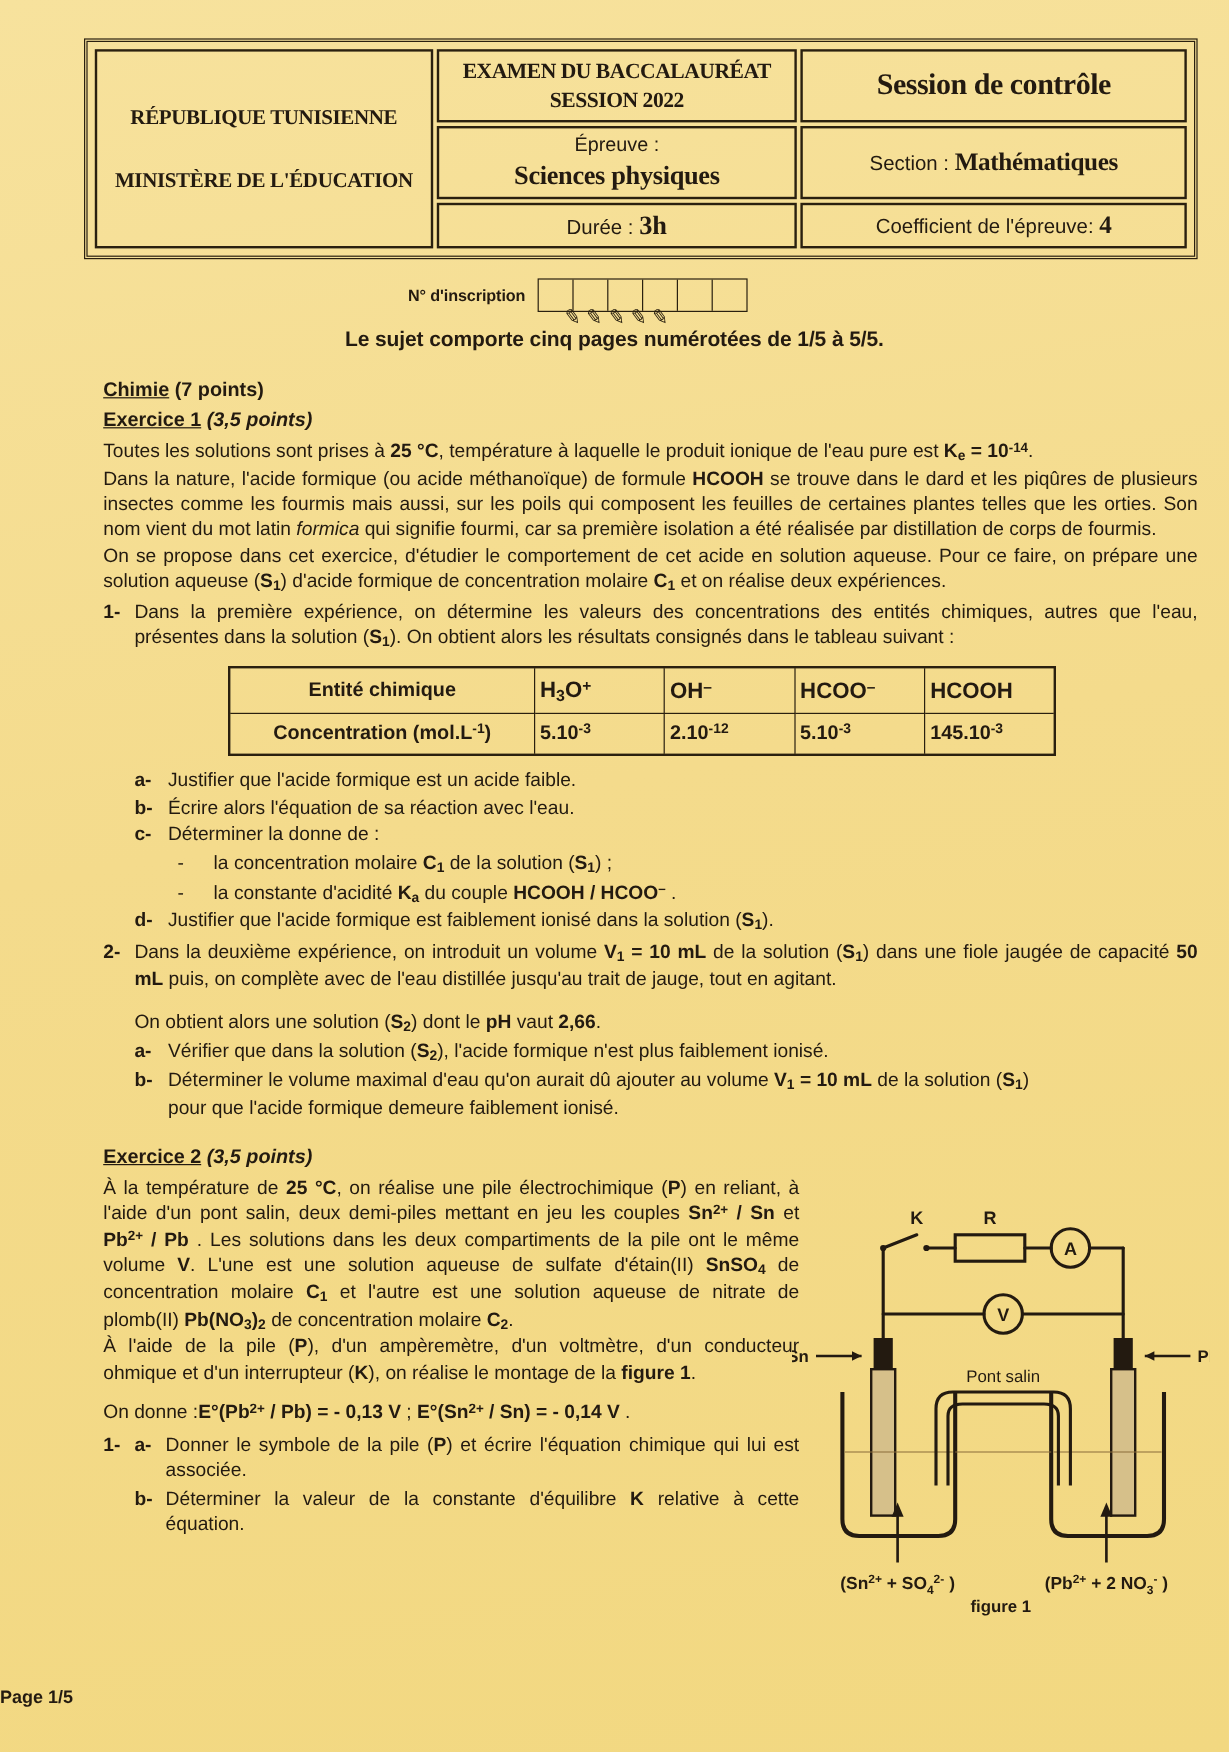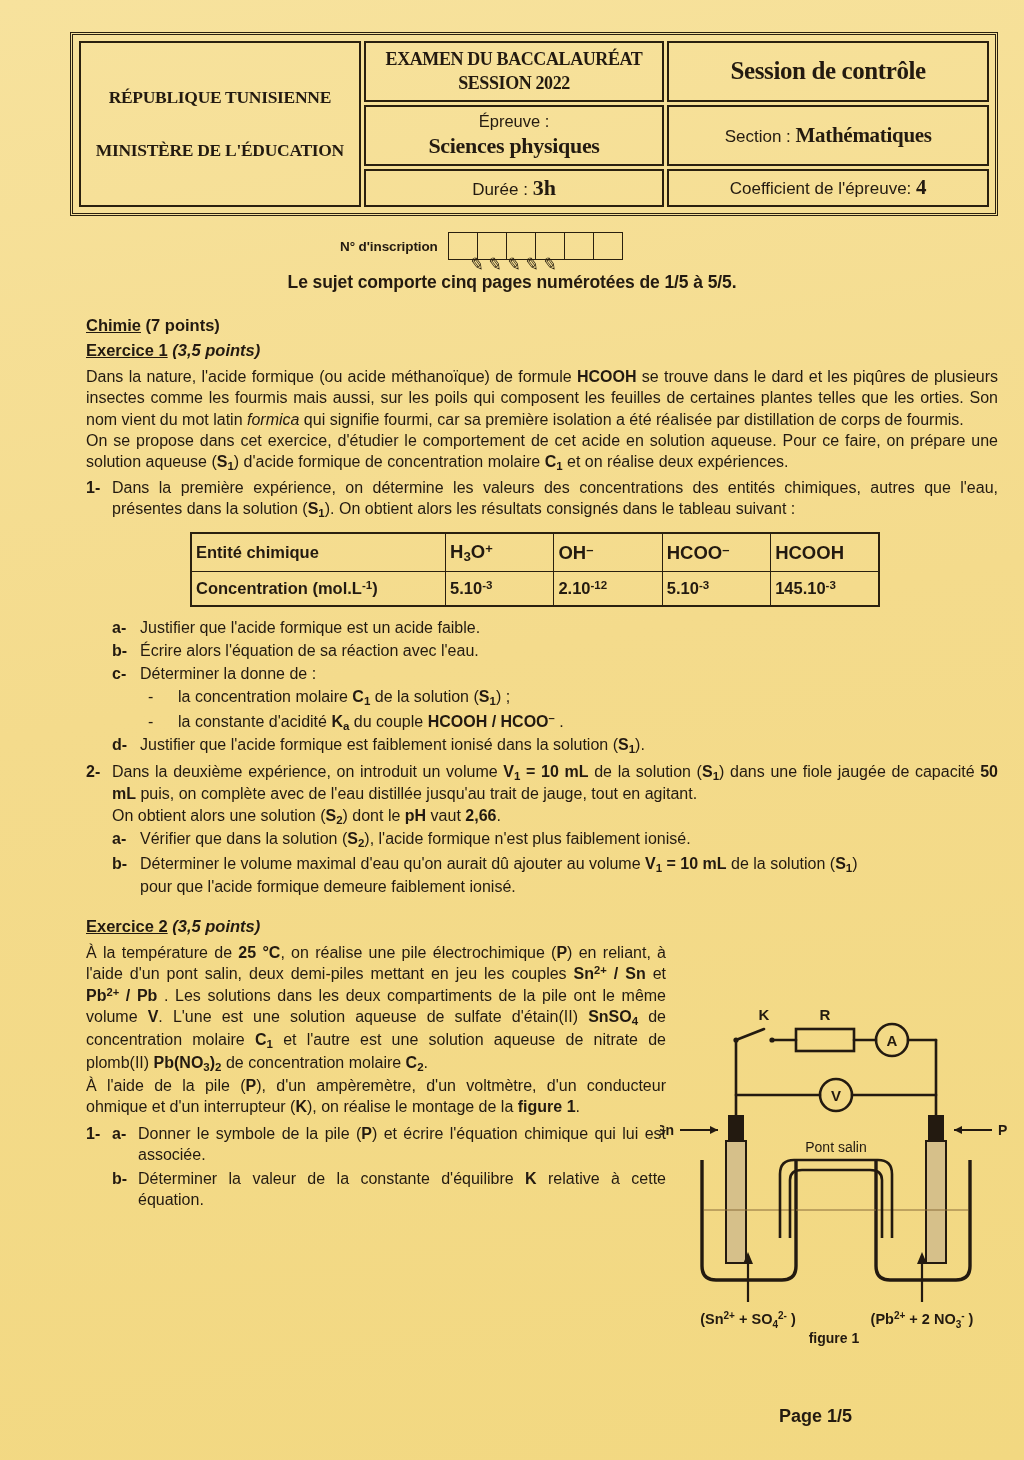--- a/index.html
+++ b/index.html
@@ -226,21 +226,21 @@
     border: 2.5px solid #2a200f;
   }
   table.data td {
     border: 1.5px solid #2a200f;
     font-size: 16.5px;
     font-weight: bold;
     text-align: left;
     padding: 7px 4px;
   }
   table.data td.lbl {
-    text-align: left;
+    text-align: center;
     width: 245px;
   }
   table.data td.big {
     font-size: 18.5px;
     font-weight: normal;
     font-family: "Liberation Sans", sans-serif;
   }
 
   
   .ex2-flow { position: relative; }
@@ -263,22 +263,22 @@
     text-align: center;
     font-size: 14px;
     font-weight: bold;
   }
 
   .footer {
     position: absolute;
     left: 0;
     top: 1406px;
     width: 852px;
-    text-align: right;
-    font-size: 18px;
+    text-align: left;
+    font-size: 15px;
     font-weight: bold;
   }
 
   .nowrap { white-space: nowrap; }
 </style>
 </head>
 <body>
 
 <div class="page">
 
@@ -349,20 +349,21 @@
       <u>Chimie</u>
       <span>(7 points)</span>
     </div>
 
     <div class="h-sec">
       <u>Exercice 1</u>
       <i>(3,5 points)</i>
     </div>
 
     <div class="para-block">
+      <div class="para"><span>Toutes les solutions sont prises à </span><b>25 °C</b><span>, température à laquelle le produit ionique de l'eau pure est </span><b>K<sub>e</sub></b><b> = 10<sup>-14</sup></b><span>.</span></div>
 
       <div class="para"><span>Dans la nature, l'acide formique (ou acide méthanoïque) de formule </span><b>HCOOH</b><span> se trouve dans le dard et les piqûres de plusieurs insectes comme les fourmis mais aussi, sur les poils qui composent les feuilles de certaines plantes telles que les orties. Son nom vient du mot latin </span><i>formica</i><span> qui signifie fourmi, car sa première isolation a été réalisée par distillation de corps de fourmis.</span></div>
 
       <div class="para"><span>On se propose dans cet exercice, d'étudier le comportement de cet acide en solution aqueuse. Pour ce faire, on prépare une solution aqueuse (</span><b>S<sub>1</sub></b><span>) d'acide formique de concentration molaire </span><b>C<sub>1</sub></b><span> et on réalise deux expériences.</span></div>
     </div>
 
     <div class="num-item">
       <div class="marker">1-</div>
       <div class="body"><span>Dans la première expérience, on détermine les valeurs des concentrations des entités chimiques, autres que l'eau, présentes dans la solution (</span><b>S<sub>1</sub></b><span>). On obtient alors les résultats consignés dans le tableau suivant :</span></div>
     </div>
@@ -410,21 +411,21 @@
     </div>
     <div class="sub-item">
       <div class="marker">d-</div>
       <div class="body"><span>Justifier que l'acide formique est faiblement ionisé dans la solution (</span><b>S<sub>1</sub></b><span>).</span></div>
     </div>
 
     <div class="num-item">
       <div class="marker">2-</div>
       <div class="body"><span>Dans la deuxième expérience, on introduit un volume </span><b>V<sub>1</sub> = 10 mL</b><span> de la solution (</span><b>S<sub>1</sub></b><span>) dans une fiole jaugée de capacité </span><b>50 mL</b><span> puis, on complète avec de l'eau distillée jusqu'au trait de jauge, tout en agitant.</span></div>
     </div>
-    <div class="num-item" style="margin-top:0">
+    <div class="num-item" style="margin-top:15px">
       <div class="marker"></div>
       <div class="body"><span>On obtient alors une solution (</span><b>S<sub>2</sub></b><span>) dont le </span><b>pH</b><span> vaut </span><b>2,66</b><span>.</span></div>
     </div>
 
     <div class="sub-item">
       <div class="marker">a-</div>
       <div class="body"><span>Vérifier que dans la solution (</span><b>S<sub>2</sub></b><span>), l'acide formique n'est plus faiblement ionisé.</span></div>
     </div>
     <div class="sub-item">
       <div class="marker">b-</div>
@@ -435,20 +436,21 @@
       <u>Exercice 2</u>
       <i>(3,5 points)</i>
     </div>
 
     <div class="ex2-flow">
       <div class="ex2-text">
         <div class="para"><span>À la température de </span><b>25 °C</b><span>, on réalise une pile électrochimique (</span><b>P</b><span>) en reliant, à l'aide d'un pont salin, deux demi-piles mettant en jeu les couples </span><b class="nowrap">Sn<sup>2+</sup> / Sn</b><span> et </span><b class="nowrap">Pb<sup>2+</sup> / Pb</b><span> . Les solutions dans les deux compartiments de la pile ont le même volume </span><b>V</b><span>. L'une est une solution aqueuse de sulfate d'étain(II) </span><b>SnSO<sub>4</sub></b><span> de concentration molaire </span><b>C<sub>1</sub></b><span> et l'autre est une solution aqueuse de nitrate de plomb(II) </span><b>Pb(NO<sub>3</sub>)<sub>2</sub></b><span> de concentration molaire </span><b>C<sub>2</sub></b><span>.</span></div>
 
         <div class="para"><span>À l'aide de la pile (</span><b>P</b><span>), d'un ampèremètre, d'un voltmètre, d'un conducteur ohmique et d'un interrupteur (</span><b>K</b><span>), on réalise le montage de la </span><b>figure 1</b><span>.</span></div>
 
+        <div class="para" style="margin-top:12px"><span>On donne :</span><b class="nowrap">E°(Pb<sup>2+</sup> / Pb) = - 0,13 V</b><span> ; </span><b class="nowrap">E°(Sn<sup>2+</sup> / Sn) = - 0,14 V</b><span> .</span></div>
 
         <div class="num-item" style="margin-top:6px">
           <div class="marker">1-</div>
           <div class="body">
             <div style="display:flex">
               <div style="flex:0 0 auto;width:26px;font-weight:bold">a-</div>
               <div style="flex:1 1 auto;text-align:justify"><span>Donner le symbole de la pile (</span><b>P</b><span>) et écrire l'équation chimique qui lui est associée.</span></div>
             </div>
             <div style="display:flex;margin-top:2px">
               <div style="flex:0 0 auto;width:26px;font-weight:bold">b-</div>

